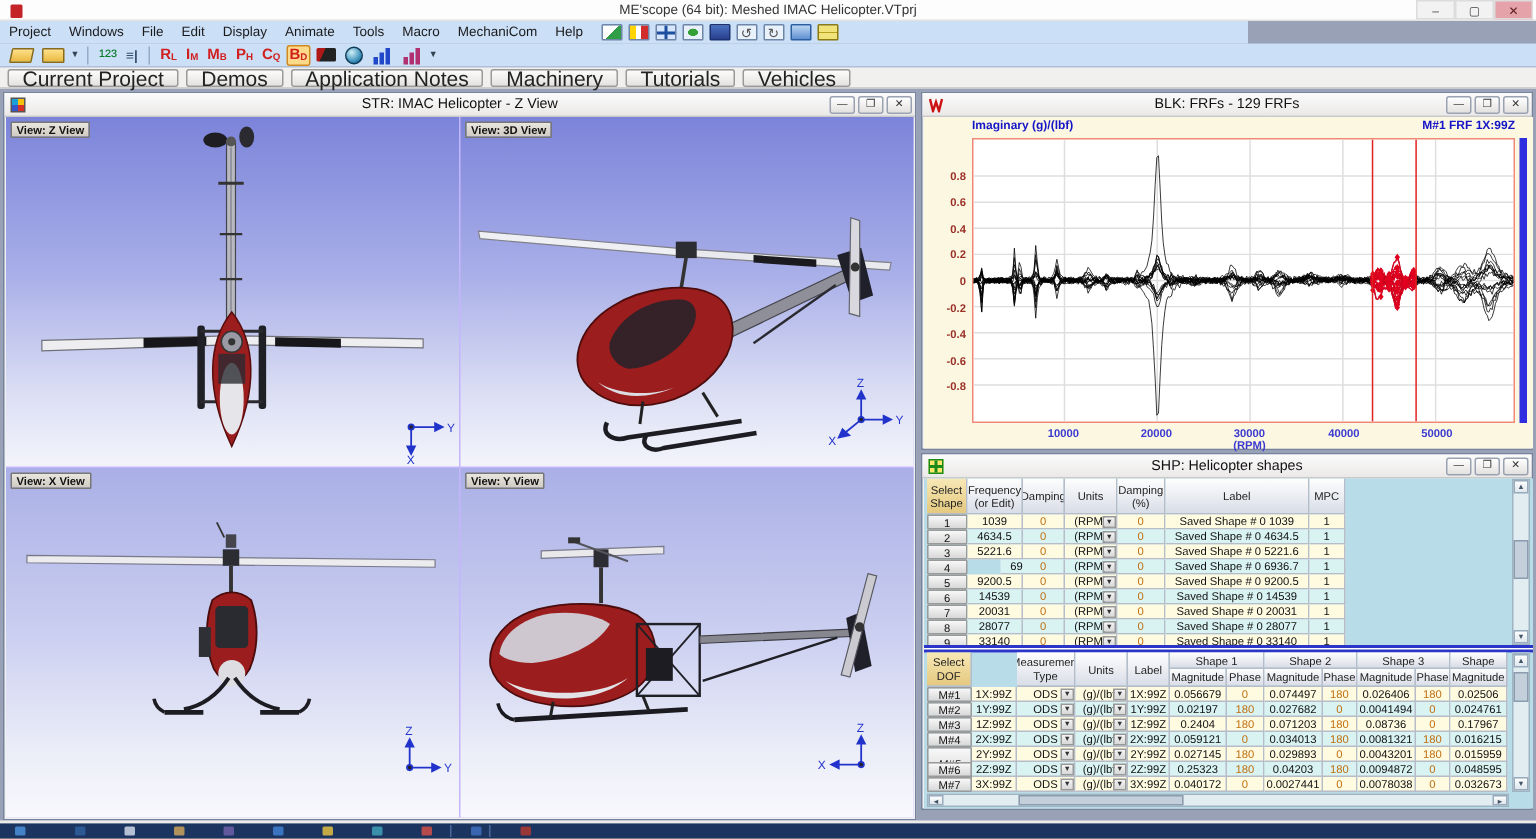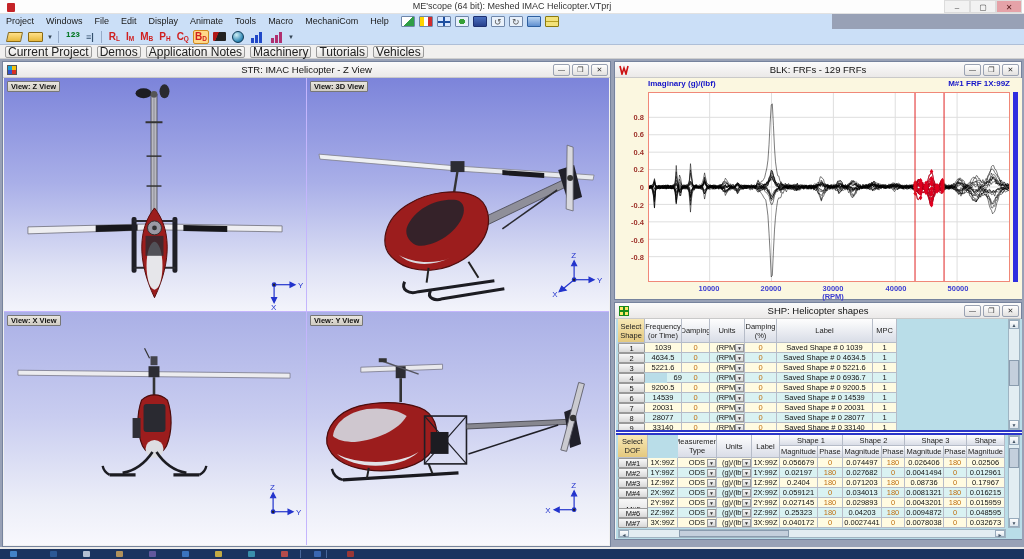--- a/index.html
+++ b/index.html
@@ -27,28 +27,28 @@
   .qi9{background:linear-gradient(#f2e27a 0 45%,#b8a020 45% 55%,#f2e27a 55%);border-color:#8a7a10;}
   .toolbar{position:absolute;left:0;top:29px;width:1024px;height:16px;background:#cbdff7;border-bottom:1px solid #aebfd8;display:flex;align-items:center;}
   .tbtn{height:14px;margin:0 1px;padding:0 1px;display:flex;align-items:center;justify-content:center;border:1px solid transparent;border-radius:2px;flex:0 0 auto;}
   .tbtn.active{background:#ffd98a;border:1px solid #d08a20;}
   .tsep{width:1px;height:12px;background:#96abc8;margin:0 4px;flex:0 0 auto;}
   .tdd{font-size:6px;color:#345;width:8px;text-align:center;flex:0 0 auto;}
   .fmt-main{color:#d02020;font-weight:bold;font-size:10px;line-height:10px;}
   .fmt-sub{color:#d02020;font-size:6.5px;font-weight:bold;margin-top:3px;}
   .ico-folder-open,.ico-folder{width:15px;height:10px;background:linear-gradient(#ffe08a,#e8b93e);border:1px solid #8a6a14;border-radius:1px;position:relative;}
   .ico-folder-open{transform:skewX(-12deg);}
-  .ico-v3{font-size:14px;color:#0a7a2a;font-weight:bold;line-height:10px;text-align:center;}
+  .ico-v3{font-size:12px;color:#0a7a2a;font-weight:normal;line-height:10px;text-align:center;}
   .ico-eq{font-size:9px;color:#33506e;font-weight:bold;line-height:10px;}
   .ico-pencil{width:13px;height:9px;background:linear-gradient(115deg,#b01818 35%,#222 36%);border-radius:1px;}
   .ico-globe{width:12px;height:12px;border-radius:50%;background:radial-gradient(circle at 35% 30%,#cdeef5,#2d86b4 70%,#154e72);border:1px solid #0e3a56;}
   .ico-bars-blue,.ico-bars-red{width:14px;height:12px;background-image:linear-gradient(#2048c8,#2048c8),linear-gradient(#2048c8,#2048c8),linear-gradient(#2048c8,#2048c8);background-size:3px 5px,3px 8px,3px 11px;background-position:1px bottom,5px bottom,9px bottom;background-repeat:no-repeat;}
   .ico-bars-red{background-image:linear-gradient(#b03070,#b03070),linear-gradient(#b03070,#b03070),linear-gradient(#b03070,#b03070);}
   .tabrow{position:absolute;left:0;top:45px;width:1024px;height:14px;background:#f1f0ef;border-bottom:1px solid #cfcfcf;display:flex;align-items:center;}
-  .tabbtn{font-size:12px;color:#222;background:linear-gradient(#fcfcfc,#e4e2df);border:1px solid #9a9a9a;border-radius:2px;padding:0 2px;line-height:11px;height:12px;margin-left:5px;flex:0 0 auto;}
+  .tabbtn{font-size:14px;color:#222;background:linear-gradient(#fcfcfc,#e4e2df);border:1px solid #9a9a9a;border-radius:2px;padding:0 9px;line-height:11px;height:12px;margin-left:5px;flex:0 0 auto;}
 
   
   .panel{position:absolute;border:1px solid #76839d;background:#f0f0f0;}
   .ptitle{position:relative;height:16px;background:linear-gradient(#fbfbfb,#ebe9e8);border-bottom:1px solid #c9c9c9;}
   .ptitle .ptext{position:absolute;left:0;right:0;top:2px;text-align:center;font-size:9.5px;color:#111;}
   .pbtns{position:absolute;right:2px;top:2px;display:flex;gap:2px;}
   .pbtn{width:17px;height:12px;background:linear-gradient(#ffffff,#e3e1df);border:1px solid #9aa2b2;border-radius:2px;font-size:7px;line-height:10px;text-align:center;color:#333;}
   .pico{position:absolute;left:4px;top:3px;width:10px;height:10px;}
 
   
@@ -543,21 +543,21 @@
       <span class="pbtns">
         <span class="pbtn">—</span>
         <span class="pbtn">❐</span>
         <span class="pbtn">✕</span>
       </span>
     </div>
     <div class="shp-body" id="shp-body" style="overflow: hidden;">
         <div class="gcell ghead sel" style="left: 2px; top: 0px; width: 27px; height: 24px;">Select
 Shape</div>
         <div class="gcell ghead" style="left: 29px; top: 0px; width: 37px; height: 24px;">Frequency
-(or Time)</div>
+(or Edit)</div>
         <div class="gcell ghead" style="left: 66px; top: 0px; width: 28px; height: 24px;">Damping</div>
         <div class="gcell ghead" style="left: 94px; top: 0px; width: 35px; height: 24px;">Units</div>
         <div class="gcell ghead" style="left: 129px; top: 0px; width: 32px; height: 24px;">Damping
 (%)</div>
         <div class="gcell ghead" style="left: 161px; top: 0px; width: 96px; height: 24px;">Label</div>
         <div class="gcell ghead" style="left: 257px; top: 0px; width: 24px; height: 24px;">MPC</div>
         <div style="position: absolute; left: 281px; top: 0px; width: 109px; height: 111px; background: rgb(185, 221, 232);"></div>
         <div class="gcell gbtn" style="left: 2px; top: 24px; width: 27px; height: 10px; line-height: 9px;">1</div>
         <div class="gcell row-odd" style="left: 29px; top: 24px; width: 37px; height: 10px; line-height: 9px;">1039</div>
         <div class="gcell row-odd num-orange" style="left: 66px; top: 24px; width: 28px; height: 10px; line-height: 9px;">0</div>
@@ -674,21 +674,21 @@
         <div class="ddbox" style="left: 91px; top: 150px; width: 9px; height: 8px;">▼</div>
         <div class="gcell row-even" style="left: 101px; top: 149px; width: 35px; height: 10px; line-height: 9px;">(g)/(lbf)</div>
         <div class="ddbox" style="left: 126px; top: 150px; width: 9px; height: 8px;">▼</div>
         <div class="gcell row-even" style="left: 136px; top: 149px; width: 28px; height: 10px; line-height: 9px;">1Y:99Z</div>
         <div class="gcell row-even" style="left: 164px; top: 149px; width: 38px; height: 10px; line-height: 9px;">0.02197</div>
         <div class="gcell row-even num-orange" style="left: 202px; top: 149px; width: 25px; height: 10px; line-height: 9px;">180</div>
         <div class="gcell row-even" style="left: 227px; top: 149px; width: 39px; height: 10px; line-height: 9px;">0.027682</div>
         <div class="gcell row-even num-orange" style="left: 266px; top: 149px; width: 23px; height: 10px; line-height: 9px;">0</div>
         <div class="gcell row-even" style="left: 289px; top: 149px; width: 39px; height: 10px; line-height: 9px;">0.0041494</div>
         <div class="gcell row-even num-orange" style="left: 328px; top: 149px; width: 23px; height: 10px; line-height: 9px;">0</div>
-        <div class="gcell row-even" style="left: 351px; top: 149px; width: 38px; height: 10px; line-height: 9px;">0.012961</div>
+        <div class="gcell row-even" style="left: 351px; top: 149px; width: 38px; height: 10px; line-height: 9px;">0.024761</div>
         <div class="gcell gbtn" style="left: 2px; top: 159px; width: 30px; height: 10px; line-height: 9px;">M#3</div>
         <div class="gcell row-odd" style="left: 32px; top: 159px; width: 30px; height: 10px; line-height: 9px;">1Z:99Z</div>
         <div class="gcell row-odd" style="left: 62px; top: 159px; width: 39px; height: 10px; line-height: 9px;">ODS</div>
         <div class="ddbox" style="left: 91px; top: 160px; width: 9px; height: 8px;">▼</div>
         <div class="gcell row-odd" style="left: 101px; top: 159px; width: 35px; height: 10px; line-height: 9px;">(g)/(lbf)</div>
         <div class="ddbox" style="left: 126px; top: 160px; width: 9px; height: 8px;">▼</div>
         <div class="gcell row-odd" style="left: 136px; top: 159px; width: 28px; height: 10px; line-height: 9px;">1Z:99Z</div>
         <div class="gcell row-odd" style="left: 164px; top: 159px; width: 38px; height: 10px; line-height: 9px;">0.2404</div>
         <div class="gcell row-odd num-orange" style="left: 202px; top: 159px; width: 25px; height: 10px; line-height: 9px;">180</div>
         <div class="gcell row-odd" style="left: 227px; top: 159px; width: 39px; height: 10px; line-height: 9px;">0.071203</div>

